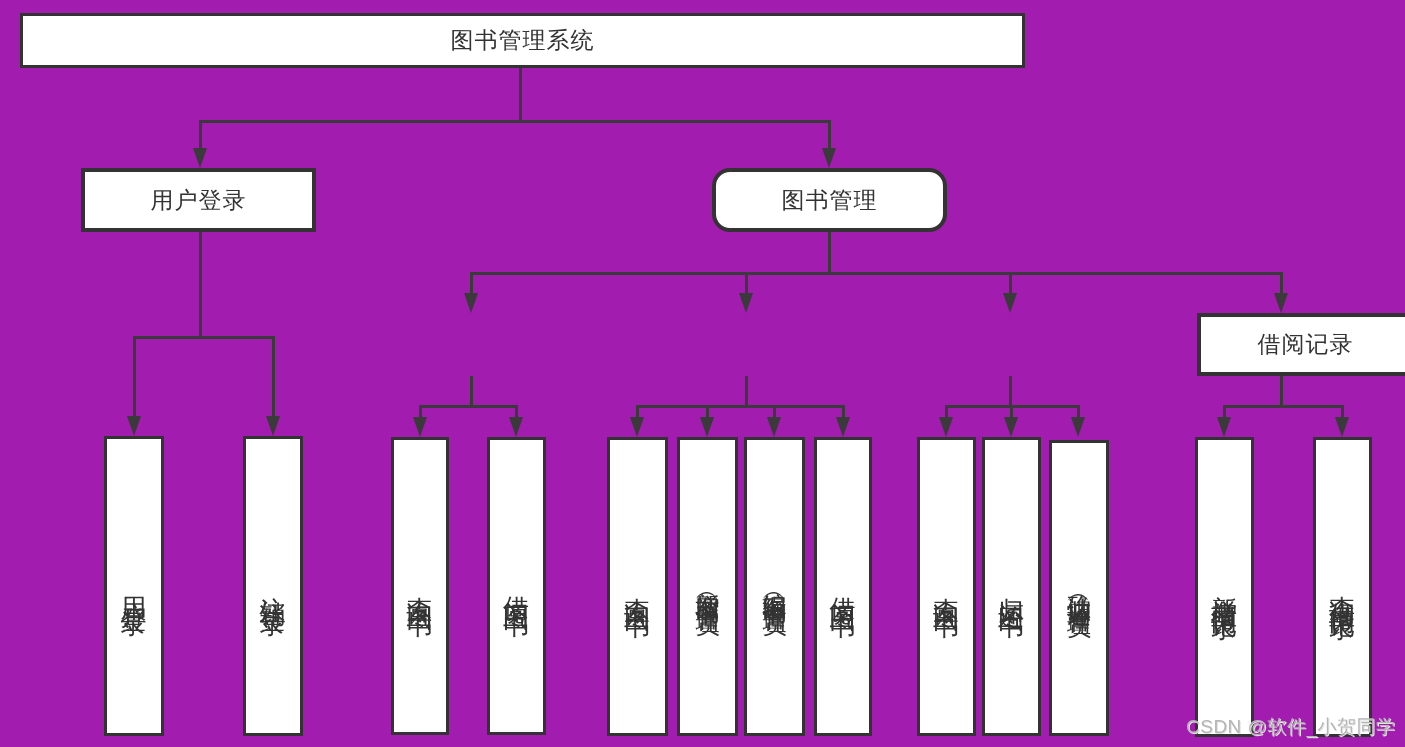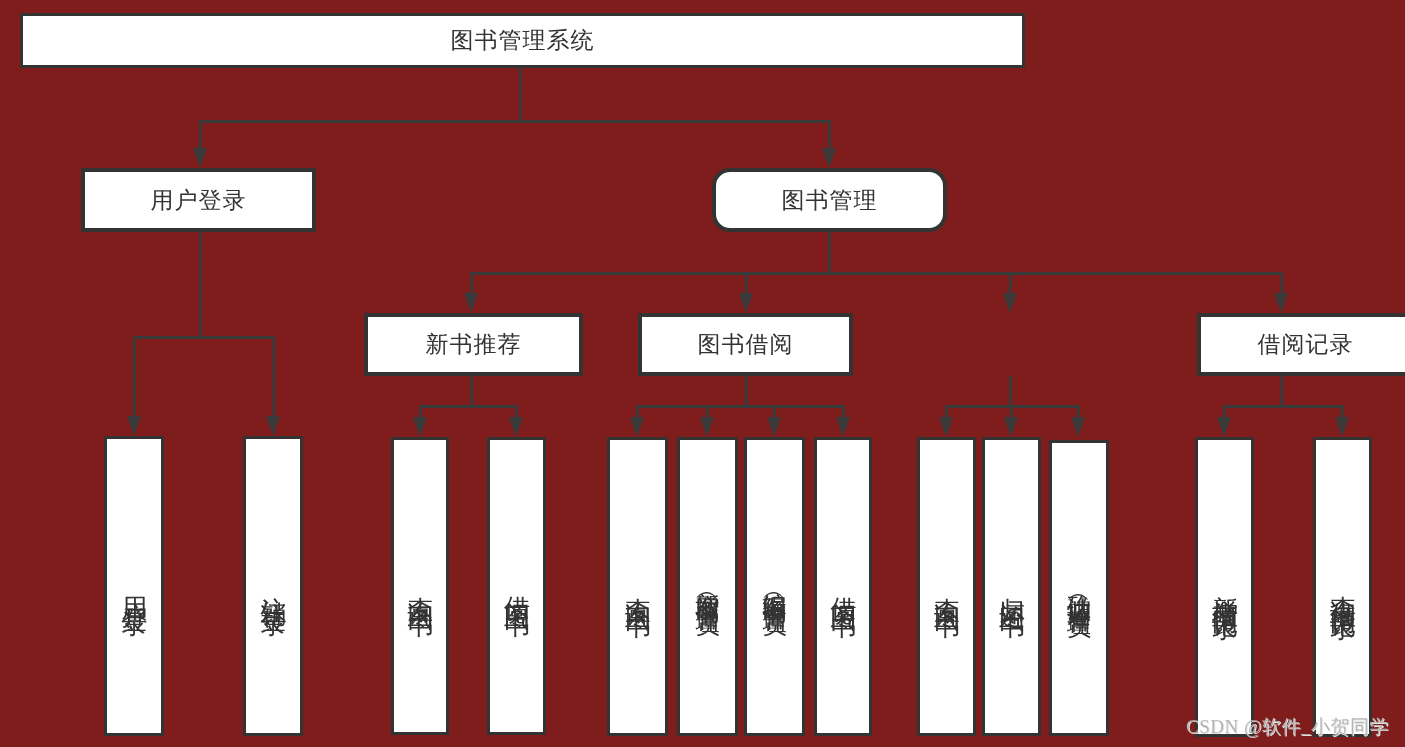--- a/index.html
+++ b/index.html
@@ -1,22 +1,22 @@
 <!DOCTYPE html>
 <html><head>
 <meta charset="utf-8">
 <style>
   html, body { margin: 0; padding: 0; background: #ffffff; }
   #stage {
     position: relative;
     width: 1405px;
     height: 747px;
-    background: #7f1d1d;
+    background: #a21caf;
     overflow: hidden;
-    font-family: Liberation Serif, serif;
+    font-family: Liberation Sans, sans-serif;
     color: #333333;
   }
   .box {
     position: absolute;
     box-sizing: border-box;
     background: #ffffff;
     border: 3px solid #333333;
     display: flex;
     align-items: center;
     justify-content: center;
@@ -86,26 +86,20 @@
   <div class="line" style="left:470px; top:272px; width:813px; height:3px;"></div>
   <div class="line" style="left:470px; top:272px; width:3px; height:23px;"></div>
   <div class="arrow" style="left:464px; top:293px;"></div>
   <div class="line" style="left:745px; top:272px; width:3px; height:23px;"></div>
   <div class="arrow" style="left:739px; top:293px;"></div>
   <div class="line" style="left:1009px; top:272px; width:3px; height:23px;"></div>
   <div class="arrow" style="left:1003px; top:293px;"></div>
   <div class="line" style="left:1280px; top:272px; width:3px; height:23px;"></div>
   <div class="arrow" style="left:1274px; top:293px;"></div>
 
-  <div class="box hbox" style="left:364px; top:313px; width:219px; height:63px;">
-    <span>新书推荐</span>
-  </div>
-  <div class="box hbox" style="left:638px; top:313px; width:215px; height:63px;">
-    <span>图书借阅</span>
-  </div>
   <div class="box hbox" style="left:1173px; top:313px; width:217px; height:63px;margin-left:24px;">
     <span>借阅记录</span>
   </div>
 
   <div class="line" style="left:470px; top:376px; width:3px; height:32px;"></div>
   <div class="line" style="left:745px; top:376px; width:3px; height:32px;"></div>
   <div class="line" style="left:1009px; top:376px; width:3px; height:32px;"></div>
   <div class="line" style="left:1280px; top:376px; width:3px; height:32px;"></div>
 
   <div class="line" style="left:419px; top:405px; width:99px; height:3px;"></div>

